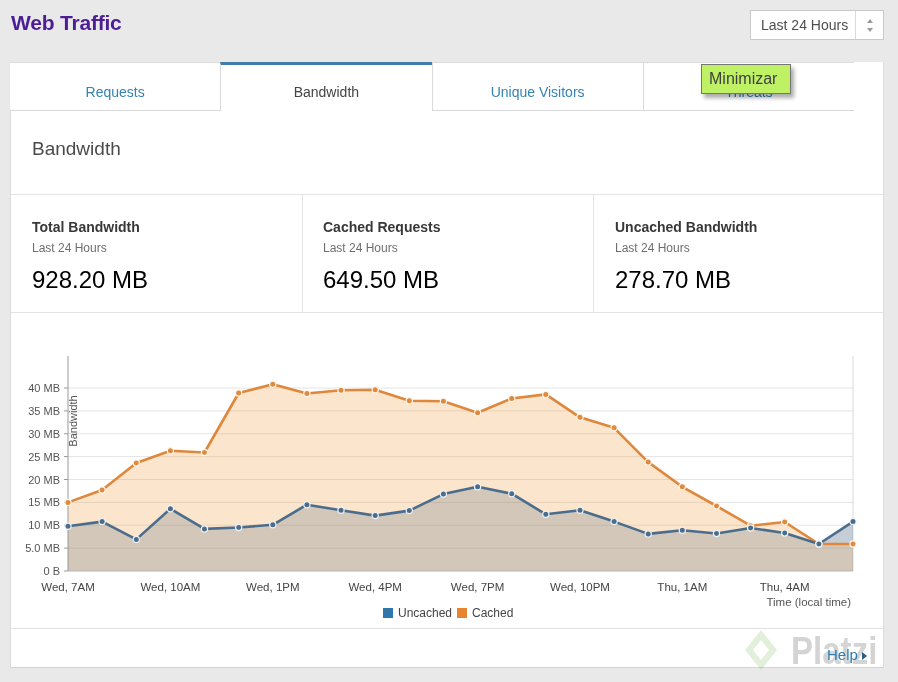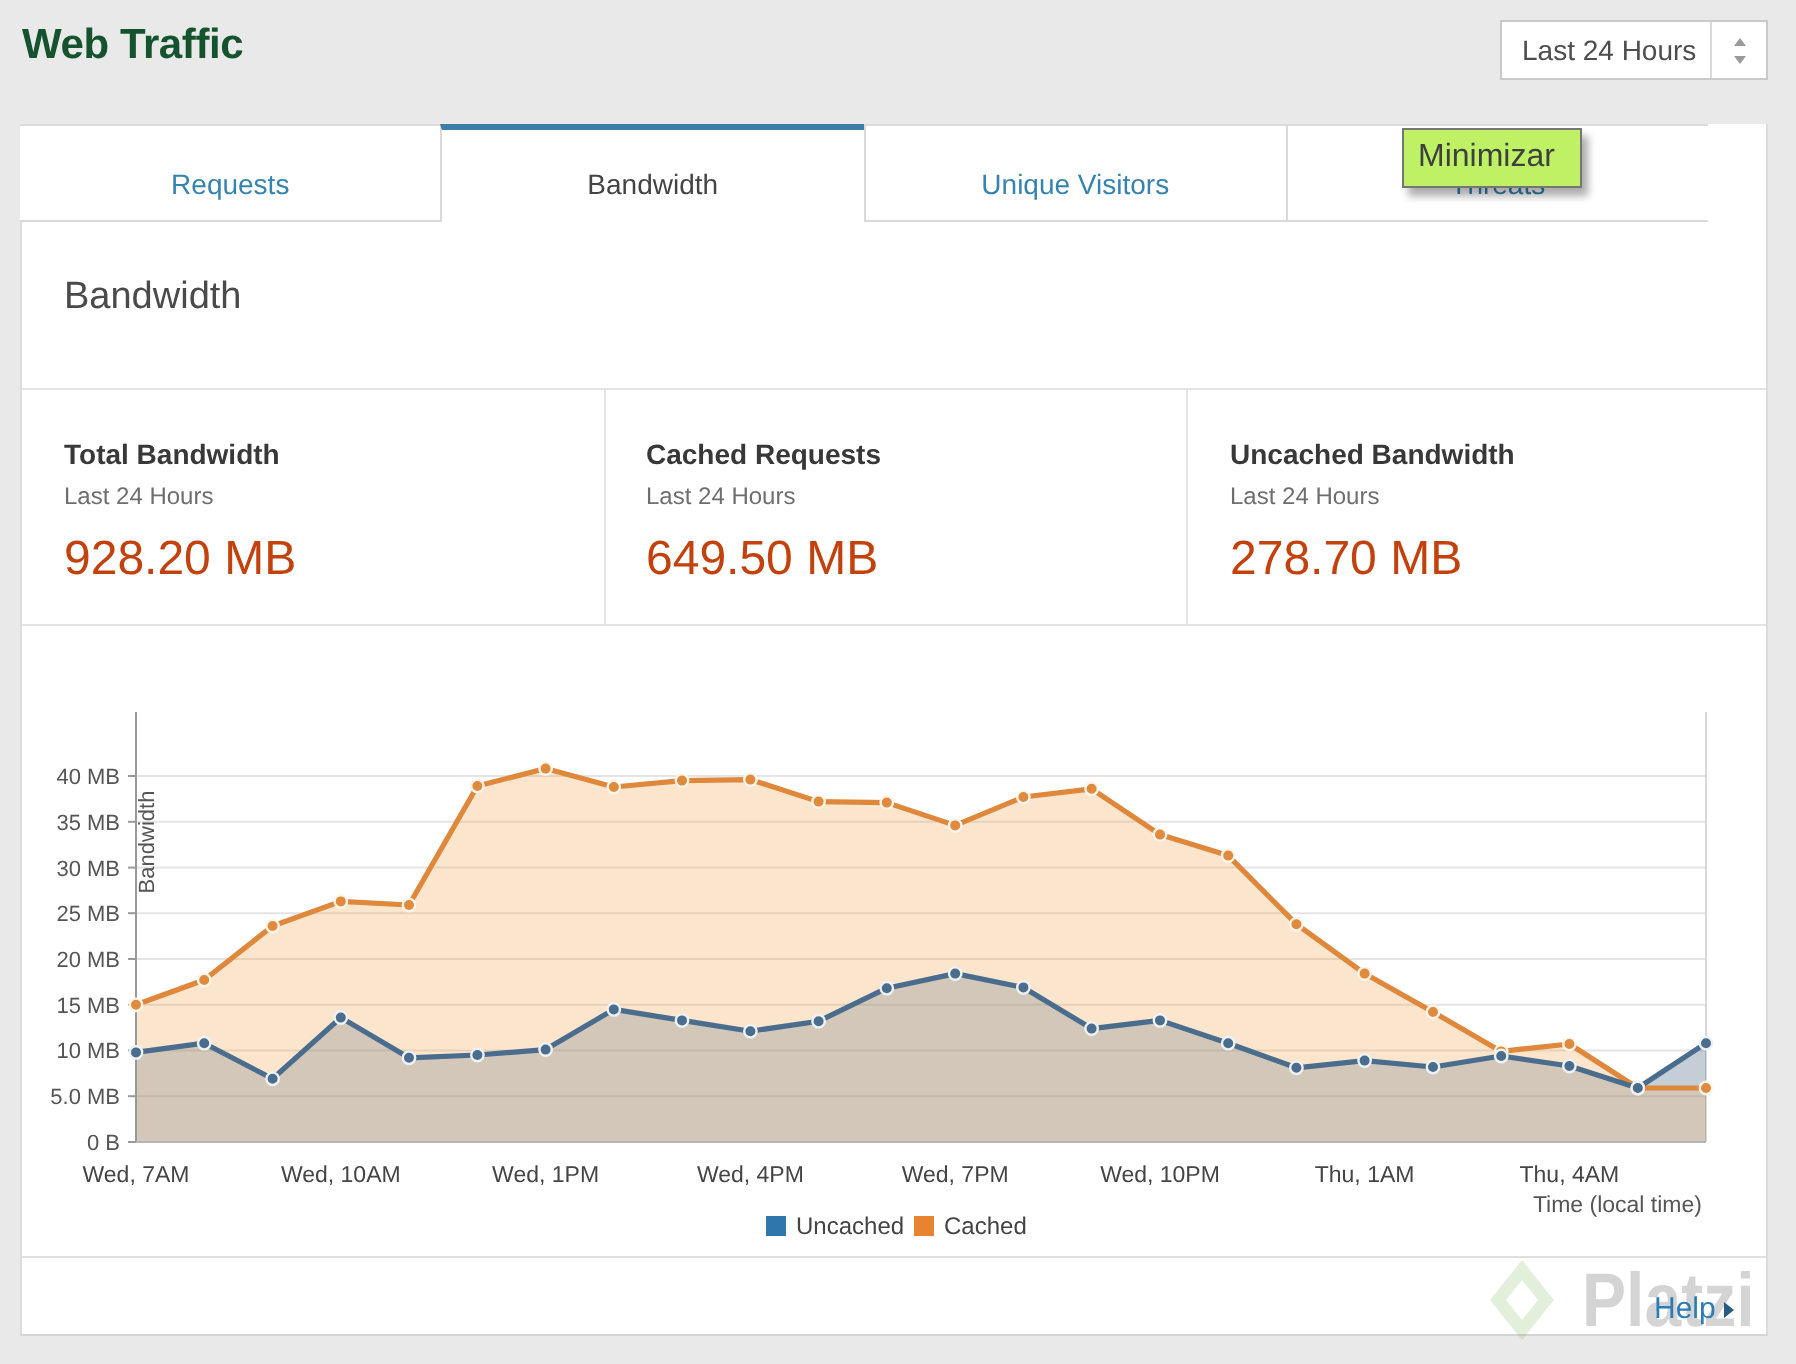--- a/index.html
+++ b/index.html
@@ -1,35 +1,35 @@
 <!DOCTYPE html>
 <html><head><meta charset="utf-8"><title>Web Traffic</title>
 <style>
 *{margin:0;padding:0;box-sizing:border-box;}
 html,body{width:898px;height:682px;}
 body{background:#e9e9e9;font-family:"Liberation Sans",sans-serif;position:relative;overflow:hidden;}
 .abs{position:absolute;}
-.title{left:11px;top:11px;font-size:21px;font-weight:bold;color:#14532d;letter-spacing:-0.2px;}
+.title{left:11px;top:11px;font-size:21px;font-weight:bold;color:#4c1d95;letter-spacing:-0.2px;}
 .dd{left:750px;top:10px;width:134px;height:30px;background:#fff;border:1px solid #c9c9c9;font-size:14px;color:#4d4d4d;line-height:28px;padding-left:10px;}
 .dd .spin{position:absolute;right:0;top:0;width:28px;height:28px;border-left:1px solid #d9d9d9;}
 .tri-u{position:absolute;left:11px;top:8px;width:0;height:0;border-left:3px solid transparent;border-right:3px solid transparent;border-bottom:4px solid #9a9a9a;}
 .tri-d{position:absolute;left:11px;top:17px;width:0;height:0;border-left:3px solid transparent;border-right:3px solid transparent;border-top:4px solid #9a9a9a;}
 .card{left:10px;top:62px;width:874px;height:606px;background:#fff;border-left:1px solid #dcdcdc;border-right:1px solid #dcdcdc;border-bottom:1px solid #d4d4d4;}
 .tabs{left:10px;top:62px;width:844px;height:49px;display:flex;}
 .tab{flex:1;text-align:center;font-size:14px;color:#3583b1;background:#fff;border-top:1px solid #dcdcdc;border-bottom:1px solid #d9d9d9;line-height:49px;padding-top:5px;}
 .tab+.tab{border-left:1px solid #d9d9d9;}
 .tab.active{border-top:3px solid #3f7da6;border-bottom:none;color:#444;padding-top:3px;}
 .h2{left:32px;top:138px;font-size:19px;color:#4a4a4a;}
 .hr1{left:11px;top:194px;width:872px;height:1px;background:#e3e3e3;}
 .vd1{left:302px;top:195px;width:1px;height:117px;background:#e3e3e3;}
 .vd2{left:593px;top:195px;width:1px;height:117px;background:#e3e3e3;}
 .hr2{left:11px;top:312px;width:872px;height:1px;background:#e3e3e3;}
 .st{font-size:14px;font-weight:bold;color:#383838;top:219px;}
 .sl{font-size:12px;color:#6e6e6e;top:241px;}
-.sv{font-size:24px;color:#c2410c;top:266px;}
+.sv{font-size:24px;color:#000000;top:266px;}
 .c1{left:32px;} .c2{left:323px;} .c3{left:615px;}
 .hr3{left:11px;top:628px;width:872px;height:1px;background:#e0e0e0;}
 .help{left:827px;top:646px;font-size:15px;color:#2e7cb4;z-index:6;}
 .help .arr{display:inline-block;width:0;height:0;border-top:4px solid transparent;border-bottom:4px solid transparent;border-left:5px solid #275d80;margin-left:4px;}
 .wmtext{left:791px;top:632px;font-size:38px;font-weight:bold;color:rgba(148,148,148,0.40);z-index:5;letter-spacing:0;line-height:38px;transform:scaleX(0.87);transform-origin:0 0;}
 .tooltip{left:701px;top:64px;width:90px;height:30px;background:#bef264;border:1px solid #767676;font-size:16px;color:#3f3f3f;line-height:28px;padding-left:7px;box-shadow:3px 4px 4px rgba(0,0,0,0.33);z-index:10;}
 </style></head>
 <body>
 <div class="abs title">Web Traffic</div>
 <div class="abs dd">Last 24 Hours<div class="spin">

